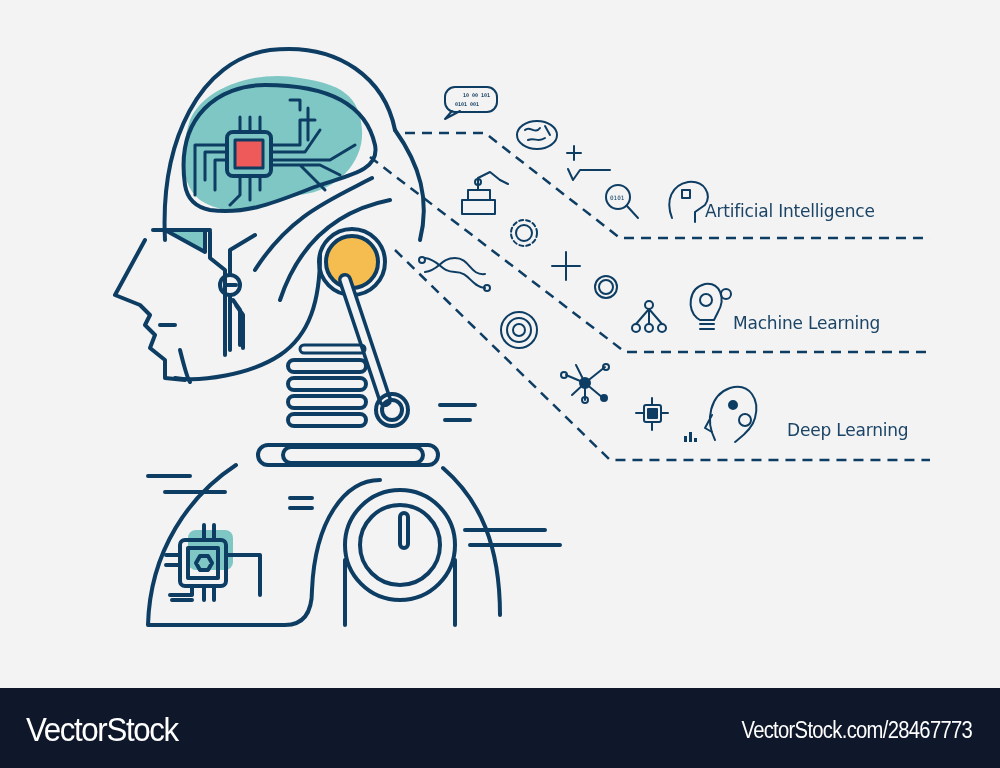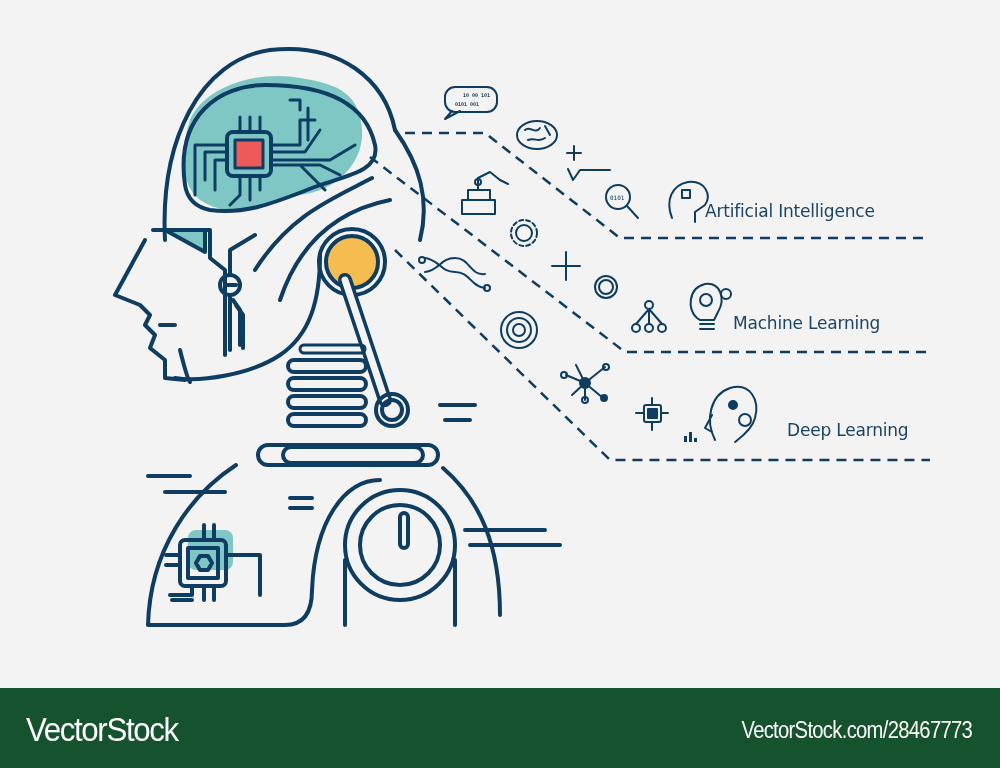--- a/index.html
+++ b/index.html
@@ -1,19 +1,19 @@
 <!DOCTYPE html>
 <html><head>
   <meta charset="utf-8">
   <style>
     html, body { margin:0; padding:0; }
     body { width:1000px; height:768px; background:#f3f3f3; position:relative; overflow:hidden; font-family:"DejaVu Sans", sans-serif; }
     #art { position:absolute; left:0; top:0; width:1000px; height:690px; }
     .label { position:absolute; color:#1b4466; font-family:"DejaVu Sans", sans-serif; font-size:17px; letter-spacing:-0.2px; white-space:nowrap; }
-    .footer { position:absolute; left:0; top:688px; width:1000px; height:80px; background:#14532d; }
+    .footer { position:absolute; left:0; top:688px; width:1000px; height:80px; background:#0f172a; }
     .brand { position:absolute; left:26px; top:22px; color:#fff; font-family:"Liberation Sans", sans-serif; font-size:34px; letter-spacing:-1.5px; transform:scaleX(0.92); transform-origin:left; }
     .url { position:absolute; right:28px; top:29px; color:#fff; font-family:"Liberation Sans", sans-serif; font-size:23px; letter-spacing:-0.8px; transform:scaleX(0.88); transform-origin:right; }
     .bubble-text { font-family:"DejaVu Sans Mono", monospace; font-size:5px; fill:#1b4466; font-weight:bold; }
   </style>
 </head>
 <body>
 
 <svg id="art" viewBox="0 0 1000 690" xmlns="http://www.w3.org/2000/svg">
   <g fill="none" stroke="#0d3d63" stroke-width="4" stroke-linecap="round" stroke-linejoin="round">
 

